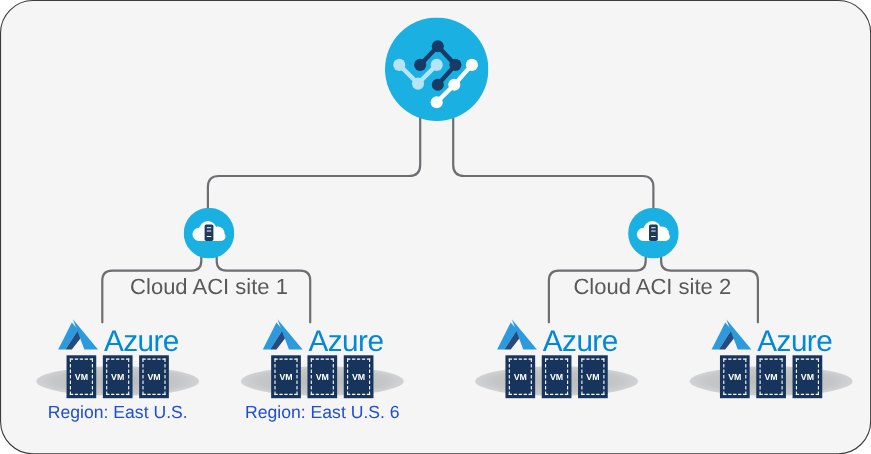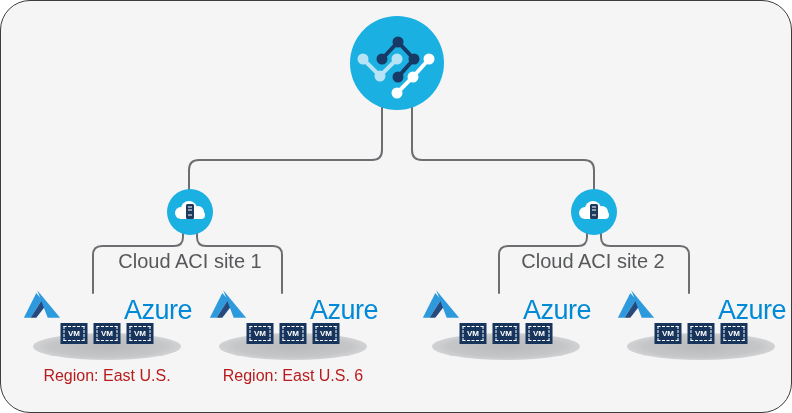--- a/index.html
+++ b/index.html
@@ -10,44 +10,44 @@
   }
   svg.connectors{position:absolute;left:0;top:0;z-index:1;}
   .node{position:absolute;z-index:2;}
   .site-label{
     position:absolute;z-index:2;color:#57585a;font-size:20px;
     text-align:center;white-space:nowrap;transform:translateX(-50%);
   }
   .region-col{position:absolute;top:286px;width:170px;height:110px;z-index:2;}
   .azure-logo{
     position:absolute;top:0;left:0;right:0;height:33px;
-    display:flex;align-items:flex-end;justify-content:space-between;gap:3px;
+    display:flex;align-items:flex-end;justify-content:center;gap:3px;
   }
   .azure-logo .azure-word{
     color:#0089d6;font-size:27px;line-height:27px;letter-spacing:-0.5px;
     position:relative;top:4px;
   }
   .platform-ellipse{
     position:absolute;top:46px;left:50%;transform:translateX(-50%);
     width:148px;height:27px;border-radius:50%;
     background:radial-gradient(ellipse at center,#b9babc 0%,#c5c6c8 55%,#e9e9ea 100%);
   }
   .vm-row{
     position:absolute;top:36px;left:50%;transform:translateX(-50%);
     display:flex;gap:6px;
   }
   .vm{
-    width:27px;height:21px;background:#16345c;
+    width:27px;height:39px;background:#16345c;
     outline:1px dashed #ffffff;outline-offset:-4px;
     display:flex;align-items:center;justify-content:center;
   }
   .vm span{color:#ffffff;font-size:8px;font-weight:bold;}
   .region-label{
     position:absolute;top:80px;left:50%;transform:translateX(-50%);
-    color:#b91c1c;font-size:16px;white-space:nowrap;text-align:center;
+    color:#1d4ed8;font-size:16px;white-space:nowrap;text-align:center;
   }
 </style>
 </head>
 <body>
 
 <div class="frame">
 
   <svg class="connectors" width="790" height="411" viewBox="0 0 790 411">
     <g fill="none" stroke="#6d6e71" stroke-width="2" stroke-linecap="round">
       <path d="M381,100 V149 Q381,159 371,159 H198 Q188,159 188,169 V192"></path>

